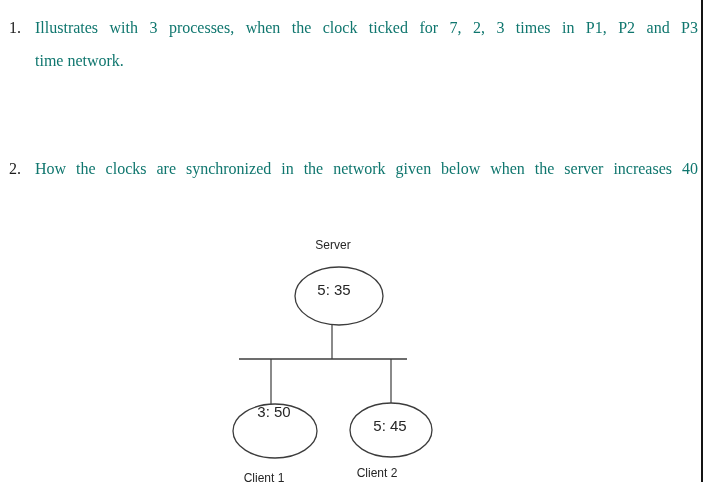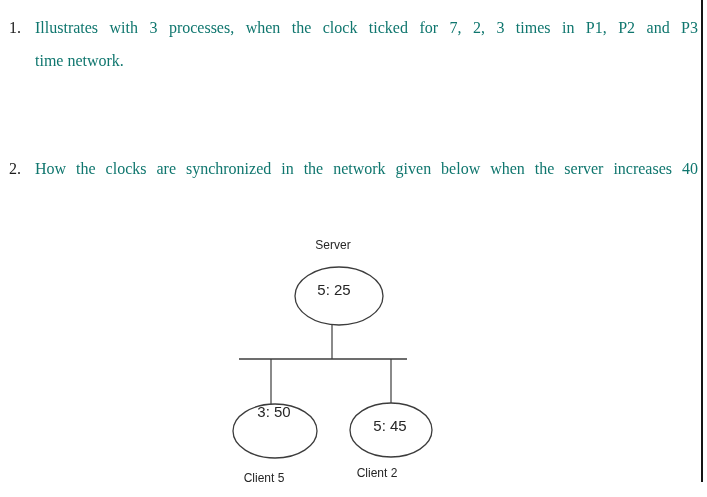--- a/index.html
+++ b/index.html
@@ -87,21 +87,21 @@
     <line x1="91" y1="104" x2="91" y2="150" stroke="#3c3c3c" stroke-width="1.2"></line>
 
     <line x1="211" y1="104" x2="211" y2="150" stroke="#3c3c3c" stroke-width="1.2"></line>
 
     <ellipse cx="95" cy="176" rx="42" ry="27" fill="#ffffff" stroke="#3c3c3c" stroke-width="1.3"></ellipse>
 
     <ellipse cx="211" cy="175" rx="41" ry="27" fill="#ffffff" stroke="#3c3c3c" stroke-width="1.3"></ellipse>
   </svg>
 
   <div class="diagram-label node-name lbl-server">Server</div>
-  <div class="diagram-label node-time lbl-srv-time">5: 25</div>
+  <div class="diagram-label node-time lbl-srv-time">5: 35</div>
   <div class="diagram-label node-time lbl-c1-time">3: 50</div>
   <div class="diagram-label node-time lbl-c2-time">5: 45</div>
-  <div class="diagram-label node-name lbl-client1">Client 5</div>
+  <div class="diagram-label node-name lbl-client1">Client 1</div>
   <div class="diagram-label node-name lbl-client2">Client 2</div>
 
   <div class="edge-line"></div>
 
 </div>
 
 </body></html>

